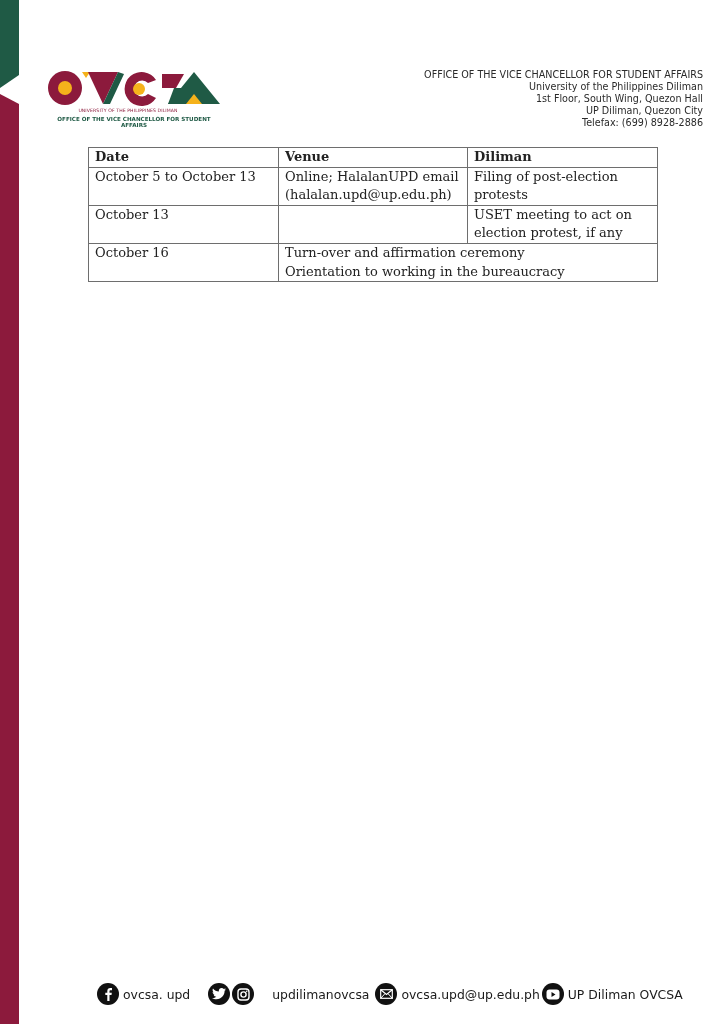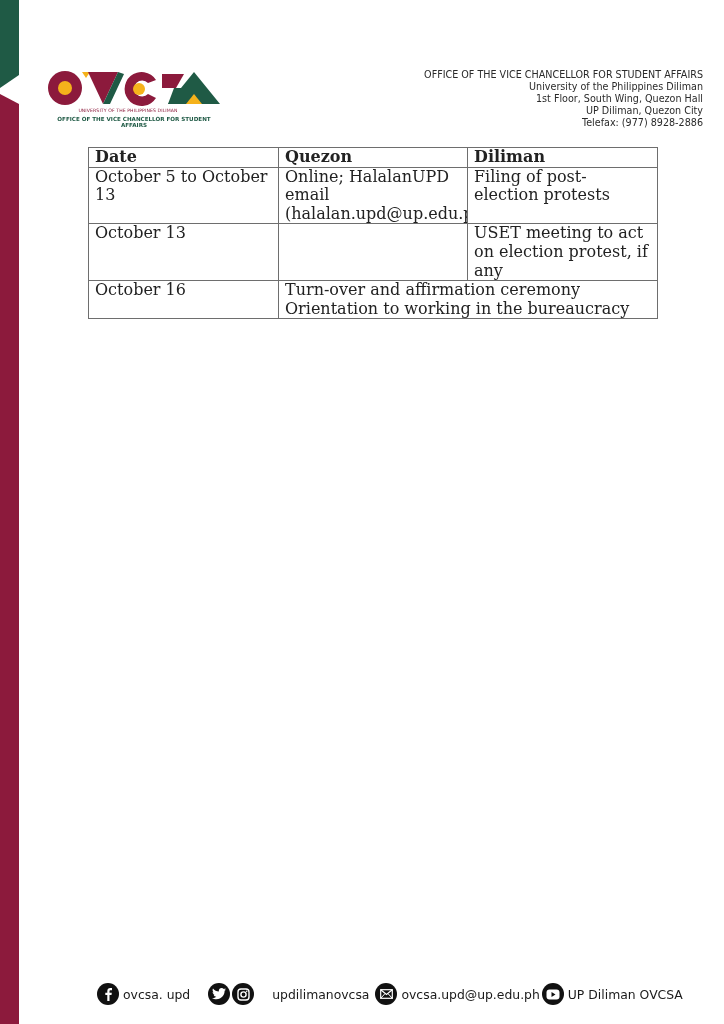--- a/index.html
+++ b/index.html
@@ -20,21 +20,21 @@
     font-family: "DejaVu Sans", sans-serif; font-size: 5.6px; font-weight: bold; color: #1f5a45;
   }
   .address {
     position: absolute; right: 21px; top: 69px; text-align: right;
     font-family: "DejaVu Sans", sans-serif; font-size: 9.6px; line-height: 12px; color: #2a2a2a;
   }
   .address .line { display: block; white-space: nowrap; }
   table.sched {
     position: absolute; left: 88px; top: 147px; width: 569px;
     border-collapse: collapse; table-layout: fixed;
-    font-family: "DejaVu Serif", serif; font-size: 16px; line-height: 18.6px; color: #222;
+    font-family: "DejaVu Serif", serif; font-size: 13px; line-height: 18.6px; color: #222;
   }
   table.sched td, table.sched th {
     border: 1px solid #6e6e6e; padding: 0 6px; vertical-align: top;
     text-align: left; overflow: hidden;
   }
   table.sched th { font-weight: bold; height: 18px; }
   td.just { text-align: justify; text-align-last: left; }
   .footer {
     position: absolute; left: 97px; top: 981px; height: 26px;
     display: flex; align-items: center;
@@ -79,33 +79,33 @@
   </svg>
 </div>
 <div class="logo-sub1">UNIVERSITY OF THE PHILIPPINES DILIMAN</div>
 <div class="logo-sub2">OFFICE OF THE VICE CHANCELLOR FOR STUDENT AFFAIRS</div>
 
 <div class="address">
   <span class="line">OFFICE OF THE VICE CHANCELLOR FOR STUDENT AFFAIRS</span>
   <span class="line">University of the Philippines Diliman</span>
   <span class="line">1st Floor, South Wing, Quezon Hall</span>
   <span class="line">UP Diliman, Quezon City</span>
-  <span class="line">Telefax: (977) 8928-2886</span>
+  <span class="line">Telefax: (699) 8928-2886</span>
 </div>
 
 <table class="sched">
   <colgroup>
     <col style="width:190px">
     <col style="width:189px">
     <col style="width:190px">
   </colgroup>
   <thead>
     <tr>
       <th>Date</th>
-      <th>Quezon</th>
+      <th>Venue</th>
       <th>Diliman</th>
     </tr>
   </thead>
   <tbody>
     <tr style="height:38px">
       <td>October 5 to October 13</td>
       <td class="just">Online; HalalanUPD email (halalan.upd@up.edu.ph)</td>
       <td class="just">Filing of post-election protests</td>
     </tr>
     <tr style="height:37px">

